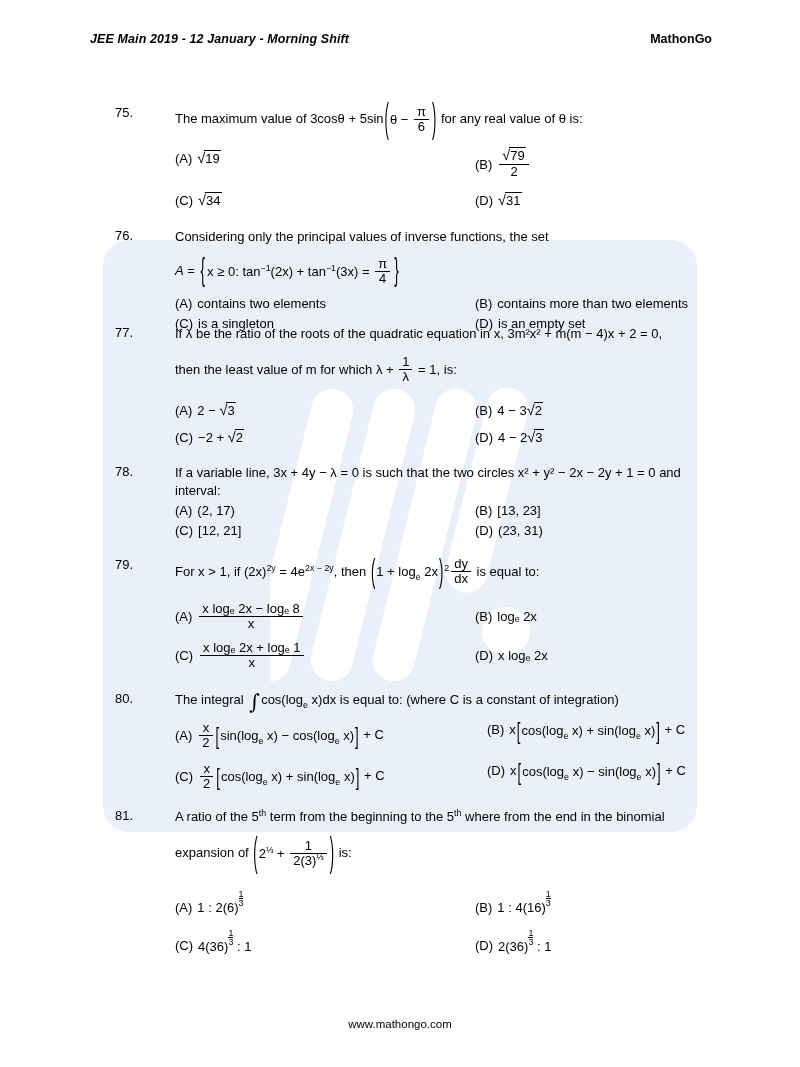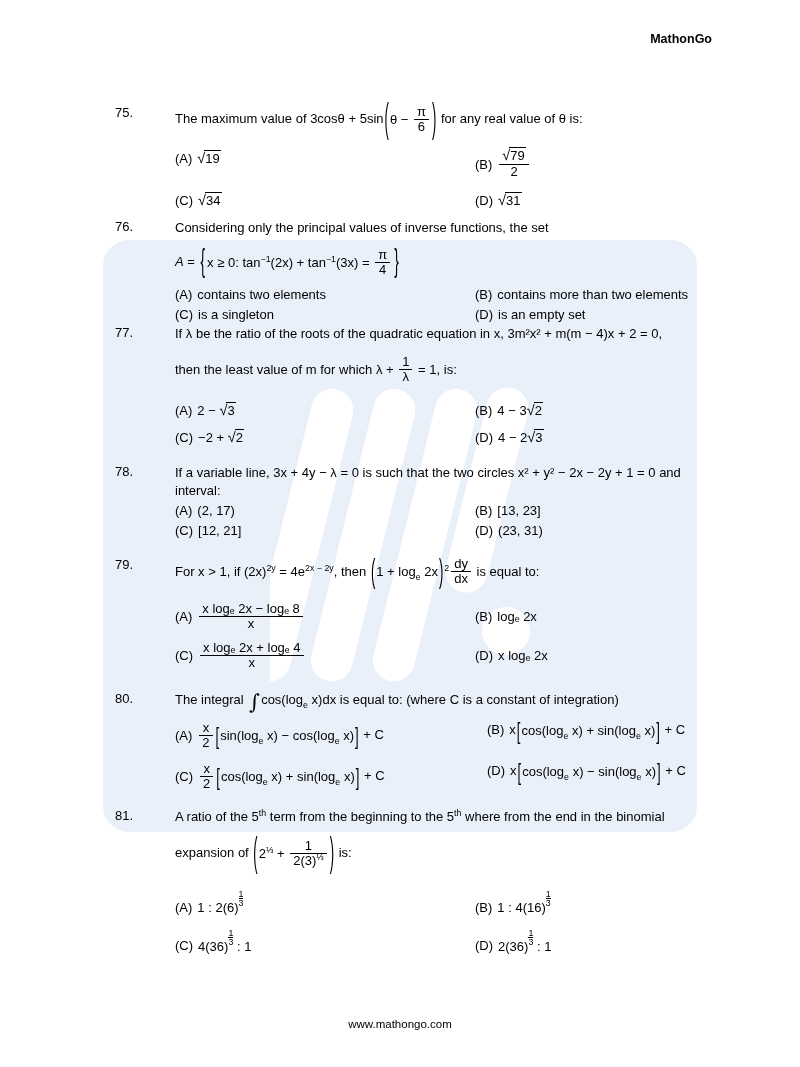--- a/index.html
+++ b/index.html
@@ -226,20 +226,21 @@
         <rect x="10" y="0" width="42" height="300" rx="21" transform="rotate(14 31 150)"></rect>
         <rect x="72" y="0" width="42" height="300" rx="21" transform="rotate(14 93 150)"></rect>
         <rect x="134" y="0" width="42" height="300" rx="21" transform="rotate(14 155 150)"></rect>
         <rect x="196" y="0" width="42" height="210" rx="21" transform="rotate(14 217 105)"></rect>
         <circle cx="236" cy="246" r="24"></circle>
       </g>
     </svg>
   </div>
 
   <div class="header">
+    <div class="header-left">JEE Main 2019 - 12 January - Morning Shift</div>
     <div class="header-right">MathonGo</div>
   </div>
 
   <div class="content">
 
     <div class="q" style="top:105px;">
       <div class="qnum">75.</div>
       <div class="qbody">
         <span class="stem">
           <span>The maximum value of</span>
@@ -275,21 +276,21 @@
             </div>
             <div class="opt opt-b">
               <span class="opt-lbl">(D)</span>
               <span class="opt-val"><span class="sqrt"><span class="rad">√</span><span class="rand">31</span></span></span>
             </div>
           </div>
         </div>
       </div>
     </div>
 
-    <div class="q" style="top:219px;">
+    <div class="q" style="top:228px;">
       <div class="qnum">76.</div>
       <div class="qbody">
         <span class="stem">Considering only the principal values of inverse functions, the set</span>
 
         <div style="margin-top:11px;">
           <span class="nowrap">
             <span class="mi">A</span>
             <span>=</span>
             <span class="brace-wrap">
                 <span class="cl">{</span>
@@ -422,21 +423,21 @@
               <span class="opt-val"><span class="frac" style="vertical-align:middle;"><span class="num">x logₑ 2x − logₑ 8</span><span class="den">x</span></span></span>
             </div>
             <div class="opt opt-b" style="align-self:center;">
               <span class="opt-lbl">(B)</span>
               <span class="opt-val">logₑ 2x</span>
             </div>
           </div>
           <div class="opts-row" style="margin-top:10px;">
             <div class="opt opt-a">
               <span class="opt-lbl" style="align-self:center;">(C)</span>
-              <span class="opt-val"><span class="frac" style="vertical-align:middle;"><span class="num">x logₑ 2x + logₑ 4</span><span class="den">x</span></span></span>
+              <span class="opt-val"><span class="frac" style="vertical-align:middle;"><span class="num">x logₑ 2x + logₑ 1</span><span class="den">x</span></span></span>
             </div>
             <div class="opt opt-b" style="align-self:center;">
               <span class="opt-lbl">(D)</span>
               <span class="opt-val">x logₑ 2x</span>
             </div>
           </div>
         </div>
       </div>
     </div>
 

